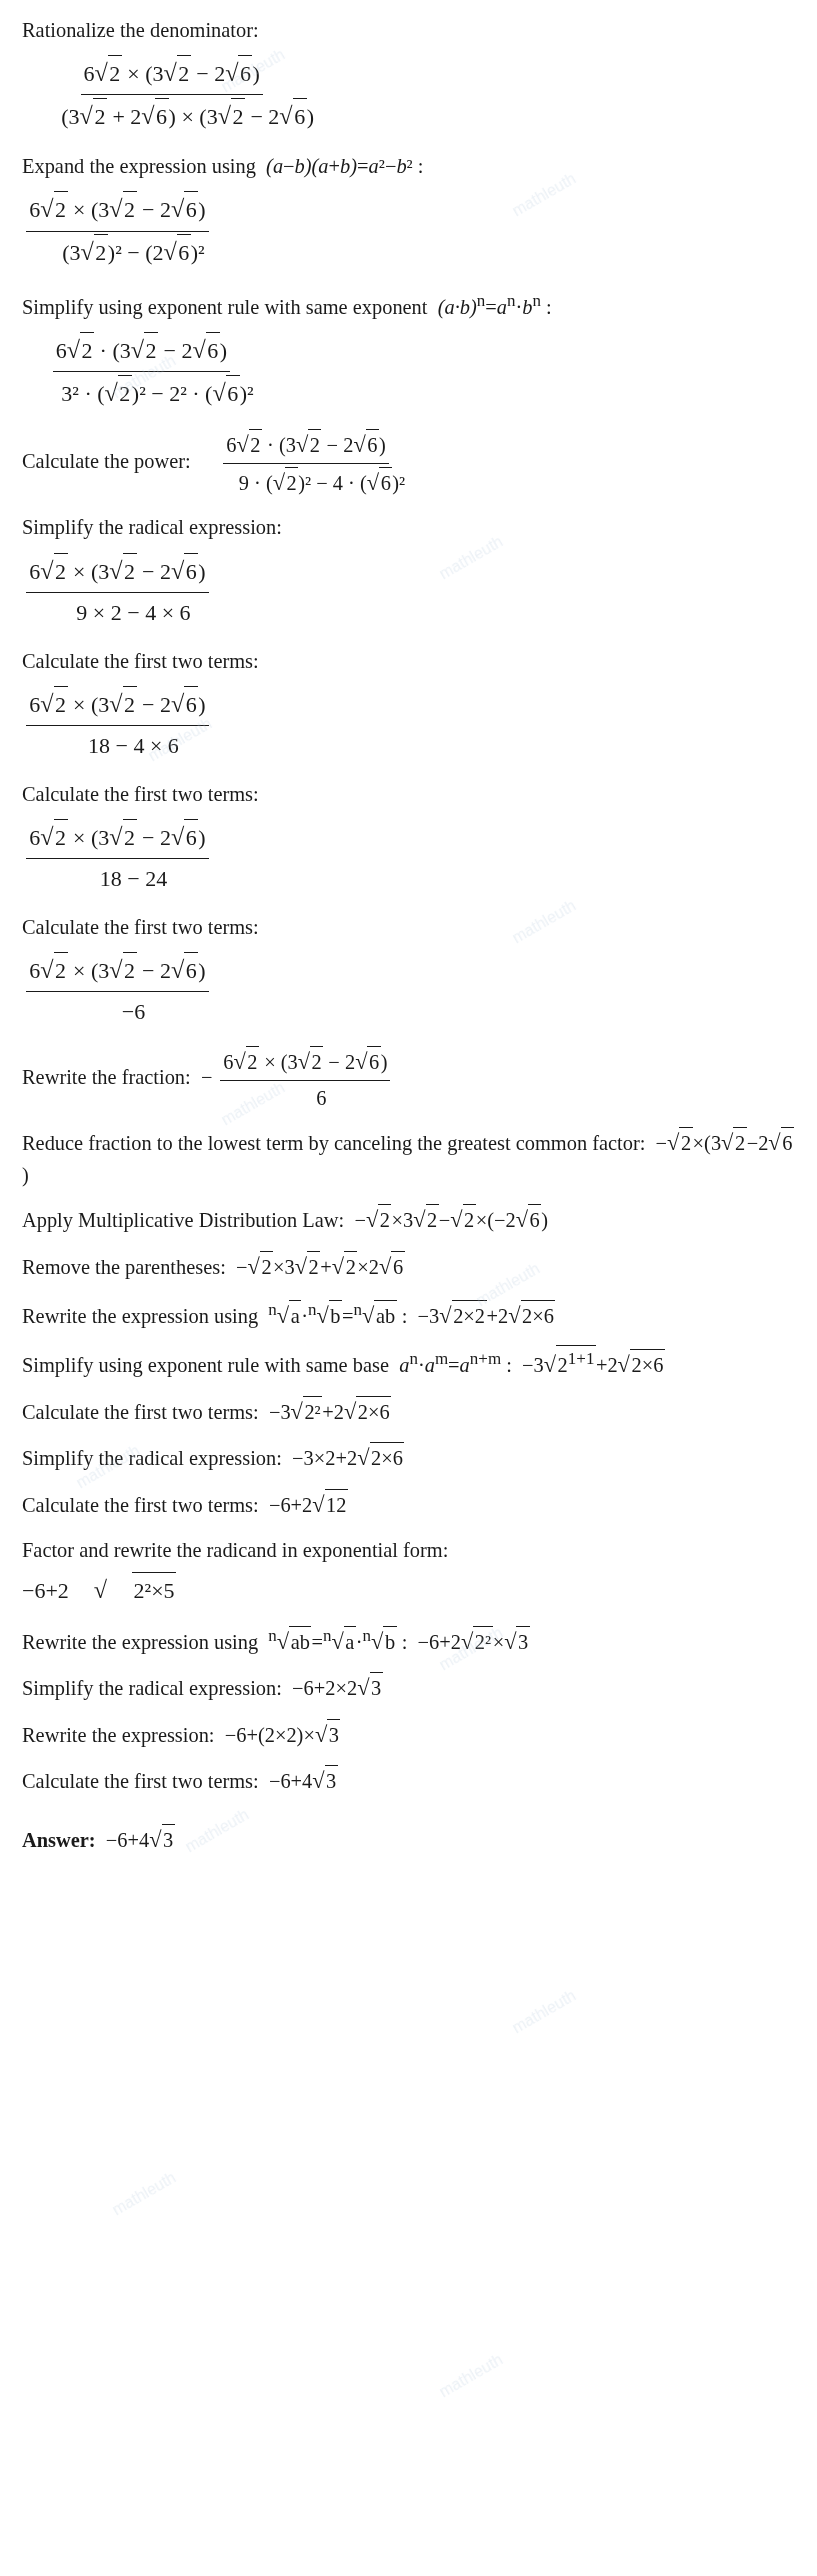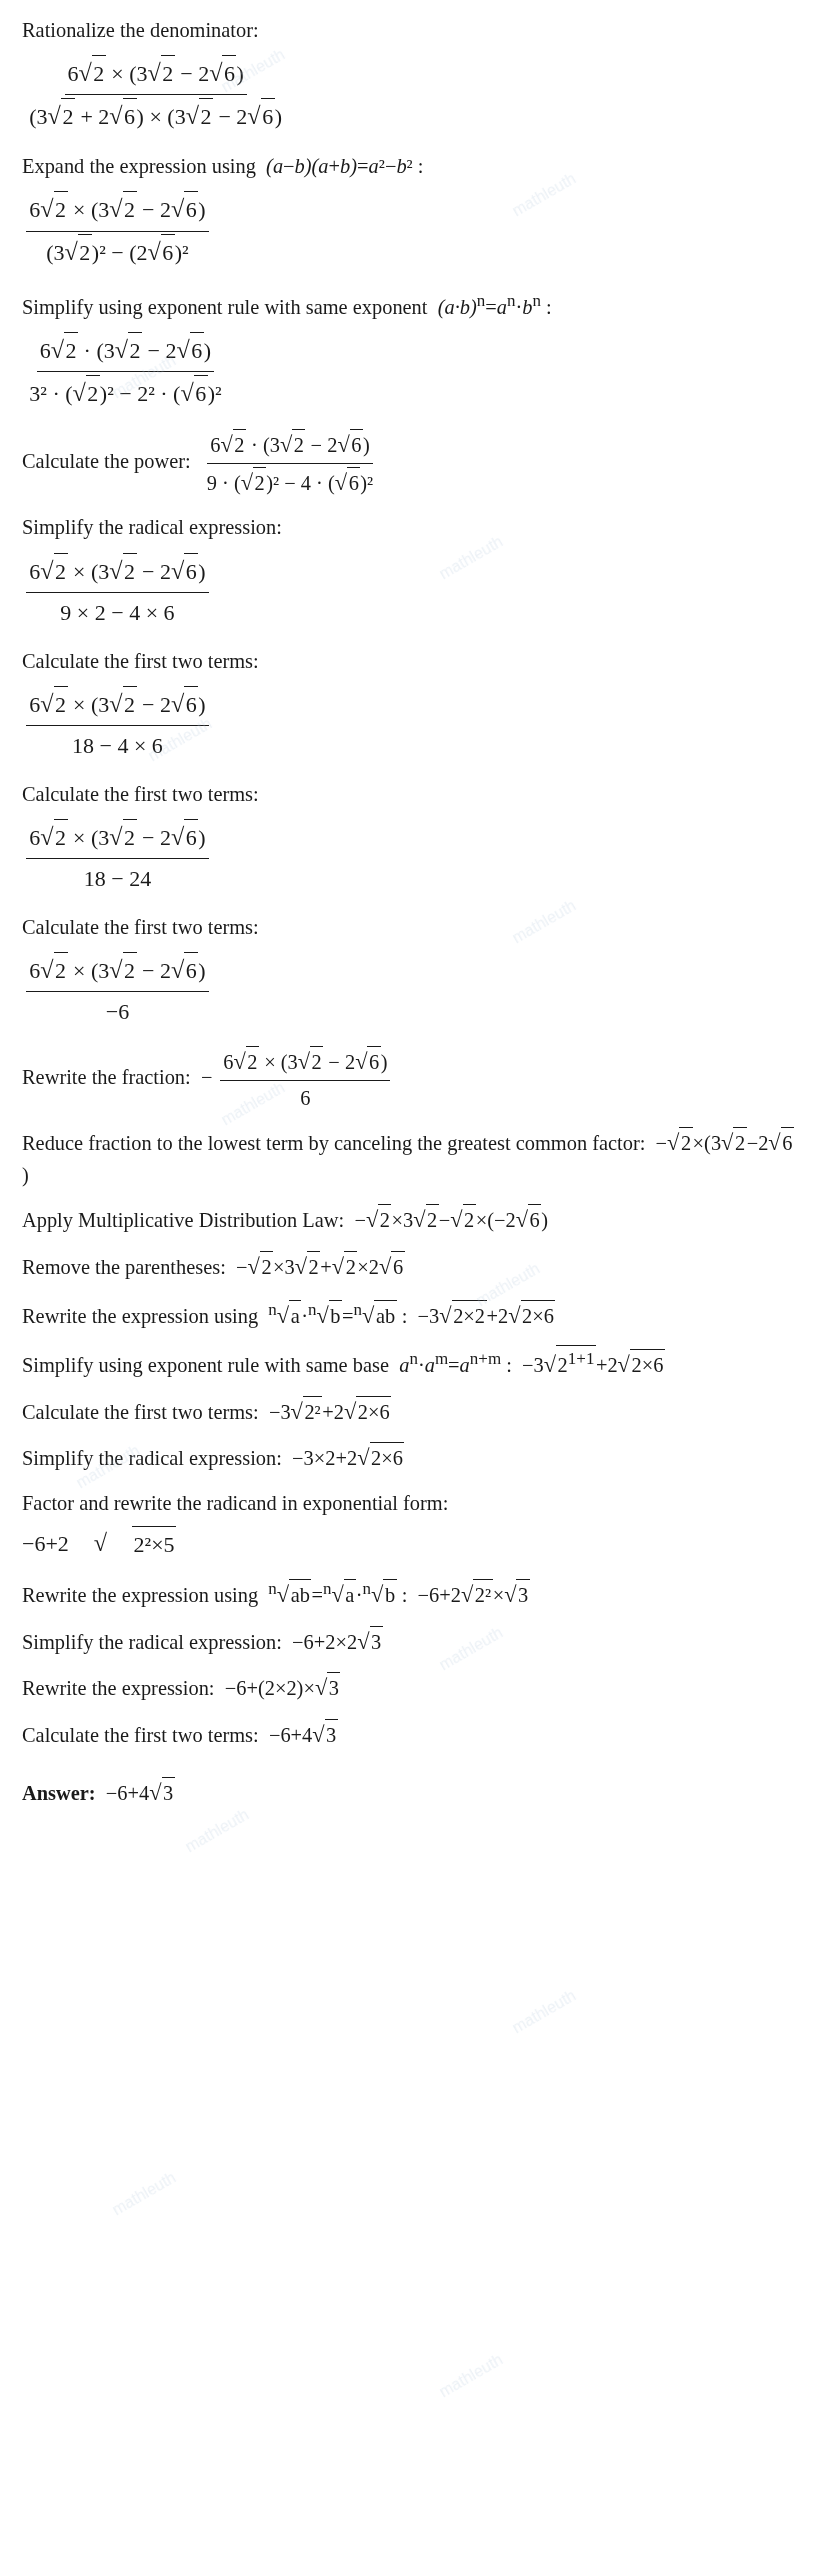--- a/index.html
+++ b/index.html
@@ -57,20 +57,21 @@
       border-bottom: 1.5px solid #1a1a1a;
       padding: 0 2.9px 1.5px 2.9px;
       text-align: left;
       white-space: nowrap;
     }
 
     .denominator {
       padding: 1.5px 2.9px 0 2.9px;
       text-align: center;
       white-space: nowrap;
+      margin-left: 32px;
     }
 
     .sqrt-symbol {
       font-size: 1.1em;
     }
 
     .overline {
       border-top: 1.5px solid #1a1a1a;
       padding: 0 1.5px;
       display: inline-block;
@@ -280,20 +281,25 @@
     </span>
   </div>
 
   <div class="step">
     <span class="step-text">
       Simplify the radical expression: &nbsp;−3×2+2<span class="sqrt-symbol">√</span><span class="overline">2×6</span>
     </span>
   </div>
 
 
+  <div class="step">
+    <span class="step-text">
+      Calculate the first two terms: &nbsp;−6+2<span class="sqrt-symbol">√</span><span class="overline">12</span>
+    </span>
+  </div>
 
   <div class="step">
     <span class="step-text">
       Factor and rewrite the radicand in exponential form:
     </span>
     <div class="math-display" style="font-size:22px; margin-left:0;gap:25px;">
       −6+2<span class="sqrt-symbol">√</span><span class="overline">2²×5</span>
     </div>
   </div>
 

